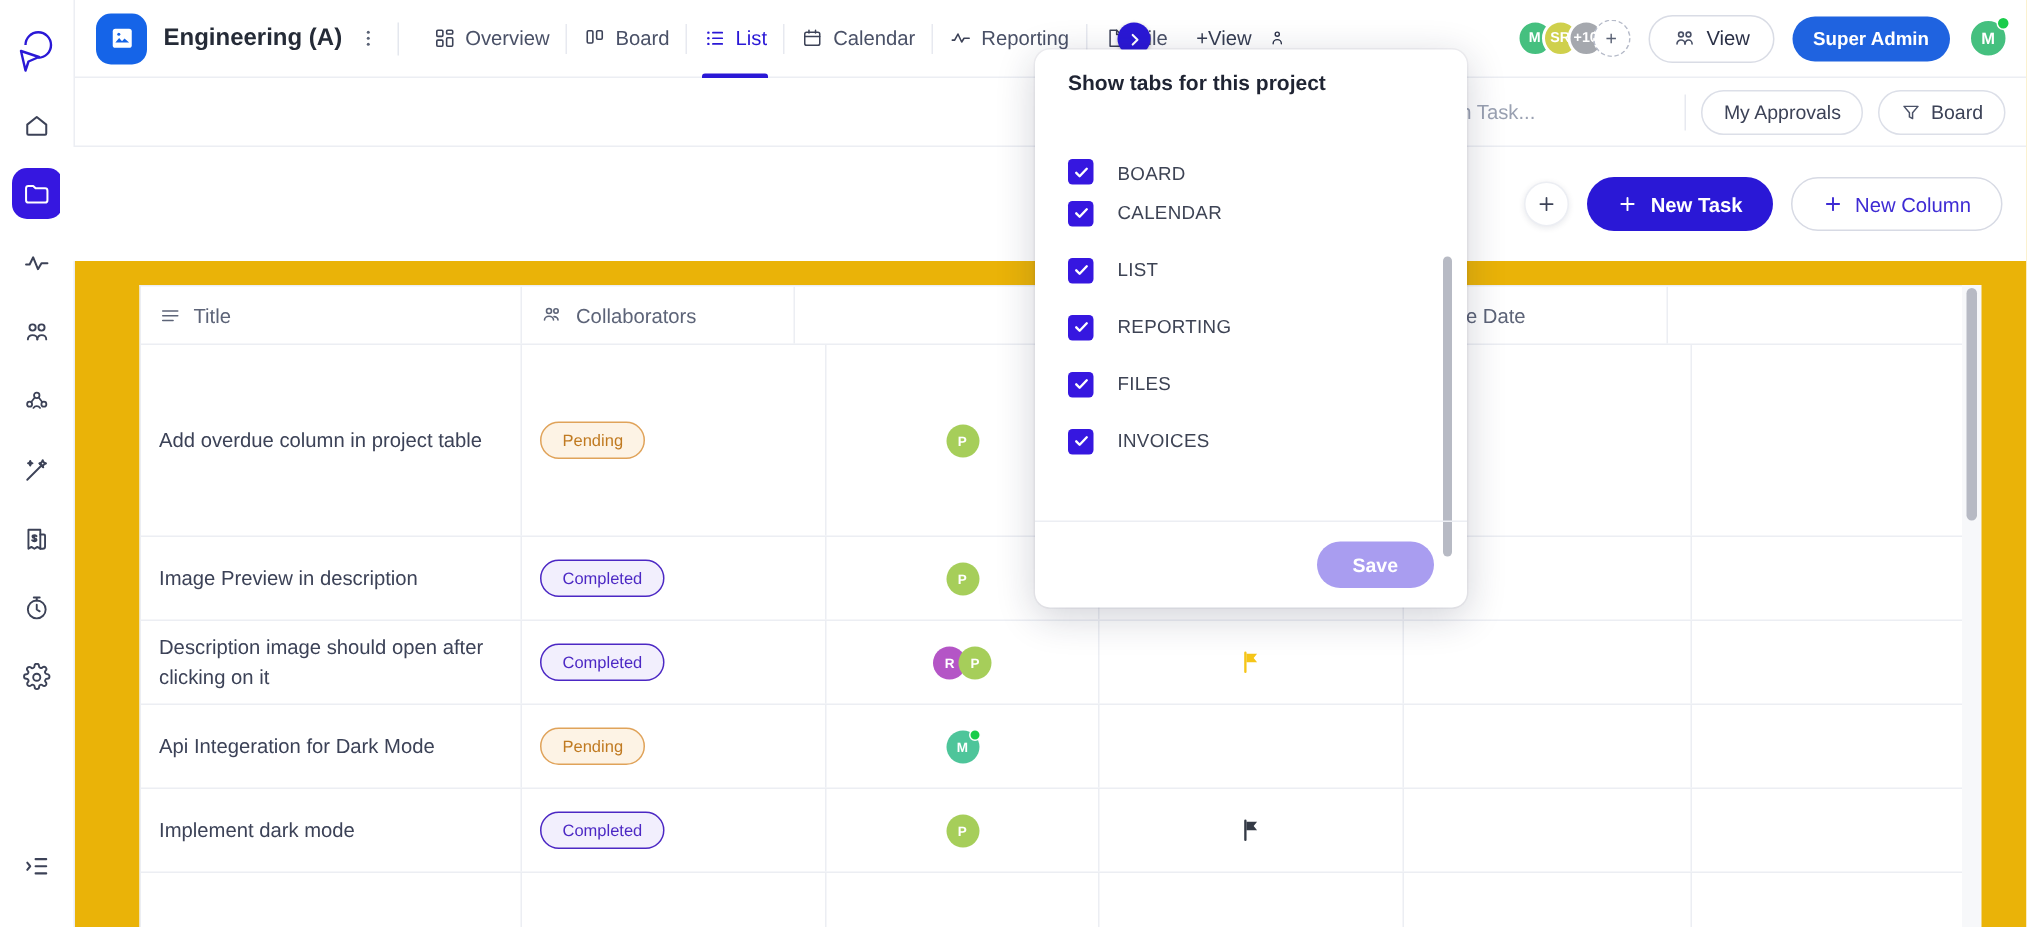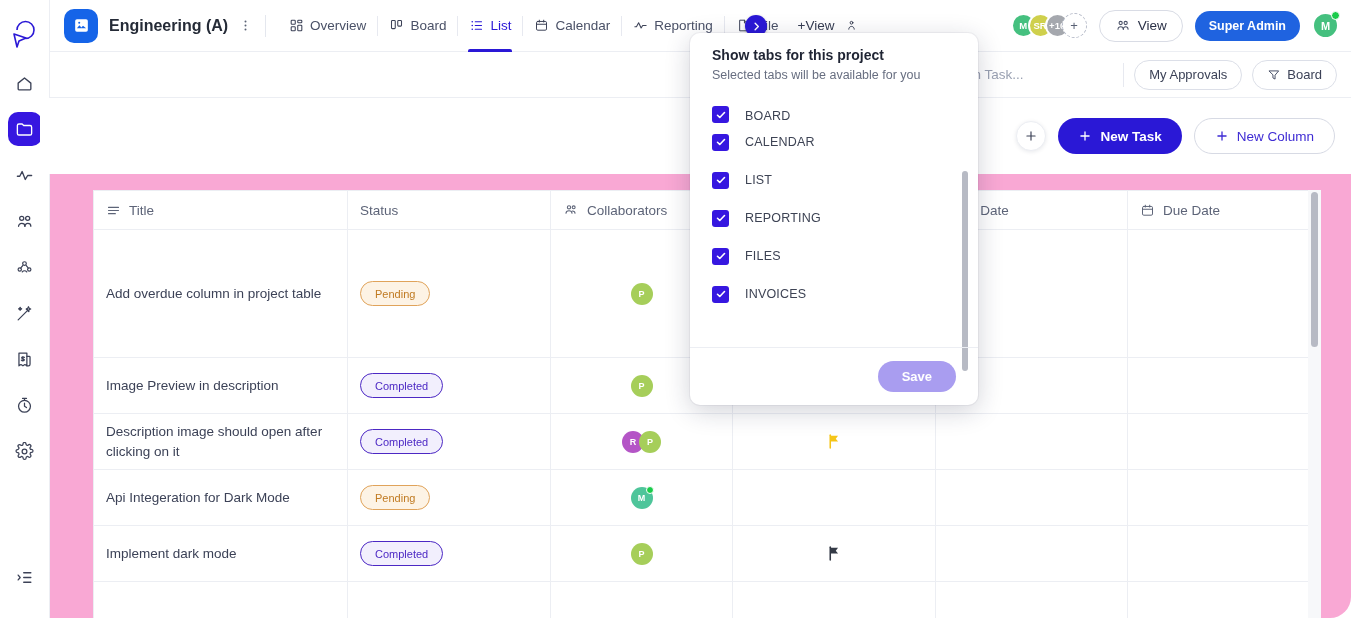--- a/index.html
+++ b/index.html
@@ -2,21 +2,21 @@
 <html><head>
 <meta charset="utf-8">
 <style>
   * { box-sizing: border-box; margin: 0; padding: 0; }
   html, body {
     width: 1351px; height: 618px;
     font-family: "Liberation Sans", sans-serif;
     background: #ffffff;
     overflow: hidden;
   }
-  .app { position: relative; width: 1351px; height: 618px; background:#f9a8d4;border-radius:21px; }
+  .app { position: relative; width: 1351px; height: 618px; background:#eab308; }
 
   
   .rail {
     position: absolute; left: 0; top: 0; width: 50px; height: 618px;
     background: #ffffff; border-right: 1px solid #eceef3;
     display: flex; flex-direction: column; align-items: center;
   }
   .rail-logo { margin-top: 14px; width: 38px; height: 38px; display:flex; align-items:center; justify-content:center; }
   .rail-items { margin-top: 14px; display:flex; flex-direction:column; align-items:center; gap: 12px; width:100%; }
   .rail-btn {
@@ -467,23 +467,20 @@
 
   <div class="table-area">
 
     <div class="trow head">
       <div class="tcell c-title">
         <svg width="15" height="15" viewBox="0 0 24 24" fill="none" stroke="#5d6478" stroke-width="1.7" stroke-linecap="round">
           <path d="M4 7h16M4 12h16M4 17h11"></path>
         </svg>
         <span>Title</span>
       </div>
-      <div class="tcell c-status">
-        <span>Status</span>
-      </div>
       <div class="tcell c-collab" style="justify-content:flex-start">
         <svg width="16" height="16" viewBox="0 0 24 24" fill="none" stroke="#5d6478" stroke-width="1.6" stroke-linecap="round" stroke-linejoin="round">
           <circle cx="9" cy="8" r="2.5"></circle>
             <circle cx="16" cy="8" r="2.2"></circle>
           <path d="M4.5 17c0-2.2 2-3.8 4.5-3.8s4.5 1.6 4.5 3.8"></path>
             <path d="M14 13.6c2.2 0 4 1.5 4 3.4"></path>
         </svg>
         <span>Collaborators</span>
       </div>
       <div class="tcell c-prio">
@@ -616,21 +613,20 @@
       <div class="tcell c-collab"></div>
       <div class="tcell c-prio"></div>
       <div class="tcell c-start"></div>
       <div class="tcell c-due"></div>
     </div>
   </div>
 
   <div class="popup">
     <div class="popup-head">
       <div class="popup-title">Show tabs for this project</div>
-      <div class="popup-sub">Selected tabs will be available for you</div>
     </div>
     <div class="popup-list" style="top:60px">
       <div class="pl-item" style="height:30px; align-items:flex-end;">
         <div class="cbx">
           <svg width="12" height="12" viewBox="0 0 24 24" fill="none" stroke="#fff" stroke-width="3.2" stroke-linecap="round" stroke-linejoin="round">
             <path d="M5 12.5l4.5 4.5L19 7"></path>
           </svg>
         </div>
         <div class="pl-label">BOARD</div>
       </div>

